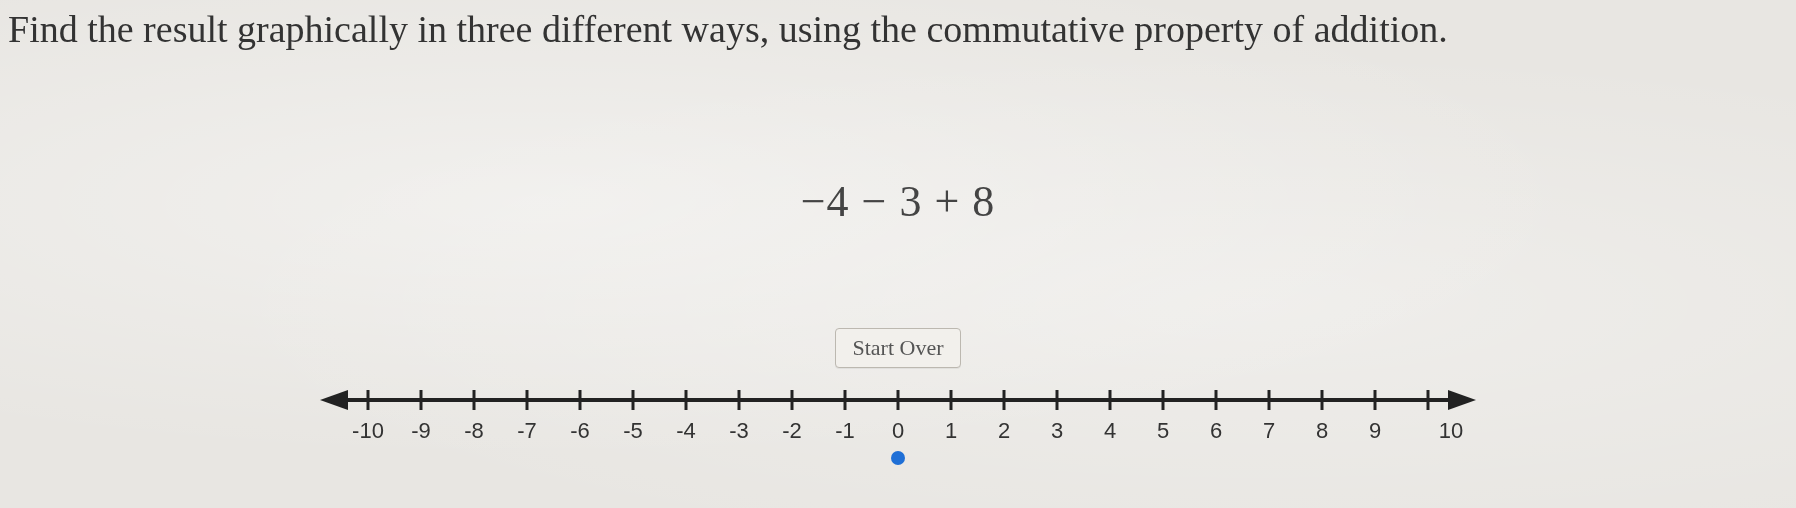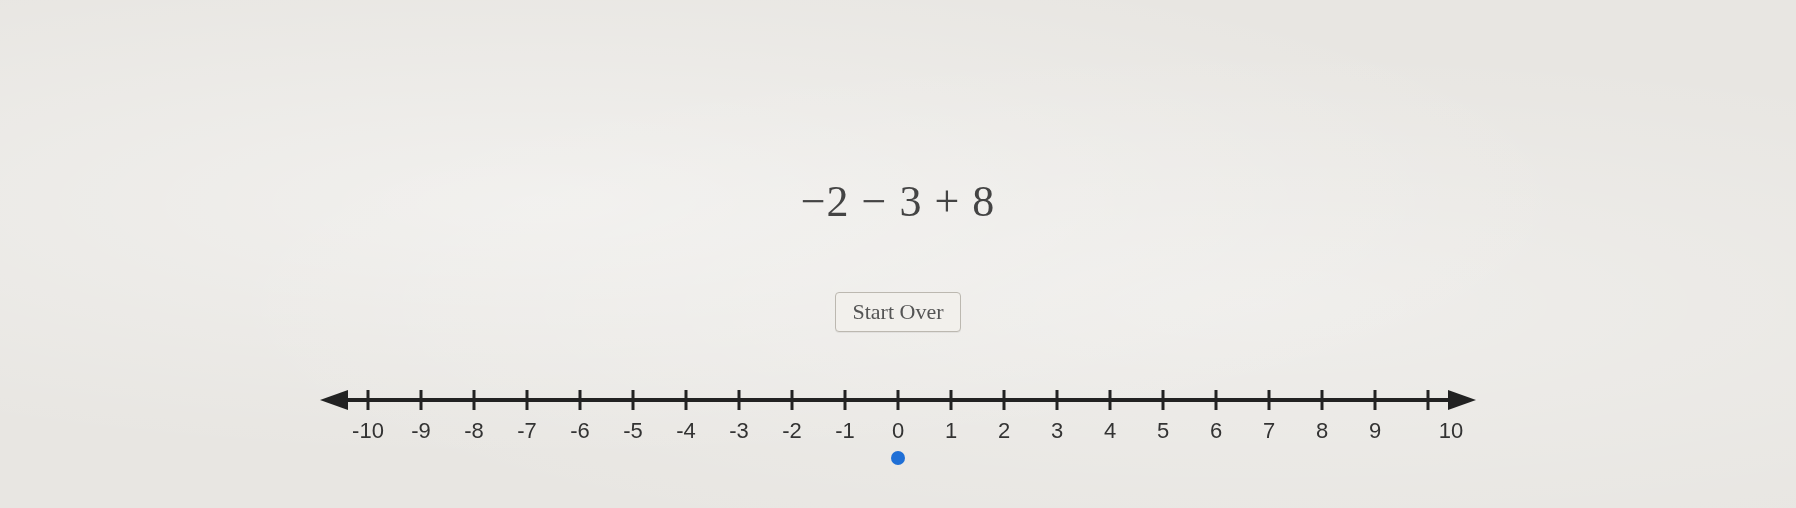--- a/index.html
+++ b/index.html
@@ -52,20 +52,21 @@
     display: inline-block;
     font-family: Georgia, serif;
     font-size: 22px;
     color: #555;
     background: #f2f0ec;
     border: 1px solid #bcb8b0;
     border-radius: 4px;
     padding: 6px 16px;
     cursor: pointer;
     box-shadow: 0 1px 0 rgba(0,0,0,0.05);
+    margin-top: 36px;
   }
   .numberline-wrap {
     position: absolute;
     top: 370px;
     left: 0;
     right: 0;
     display: flex;
     justify-content: center;
     align-items: flex-end;
   }
@@ -103,24 +104,24 @@
     border-radius: 50%;
     transform: translate(-50%, -50%);
   }
 </style>
 </head>
 <body>
 
 <div class="page">
 
   <div class="instructions">
-    <br>
+    <span>Find the result graphically in three different ways, using the commutative property of addition.</span><br>
   </div>
 
-  <div class="expression">−2 − 3 + 8</div>
+  <div class="expression">−4 − 3 + 8</div>
 
   <div class="start-over-wrap">
     <button class="start-over">Start Over</button>
   </div>
 
   <div class="numberline-wrap">
     <div class="numberline">
       <svg class="nl-svg" viewBox="0 0 1180 60" preserveAspectRatio="none">
         <line x1="30" y1="30" x2="1150" y2="30" stroke="#222" stroke-width="4"></line>
         <polygon points="12,30 40,20 40,40" fill="#222"></polygon>

